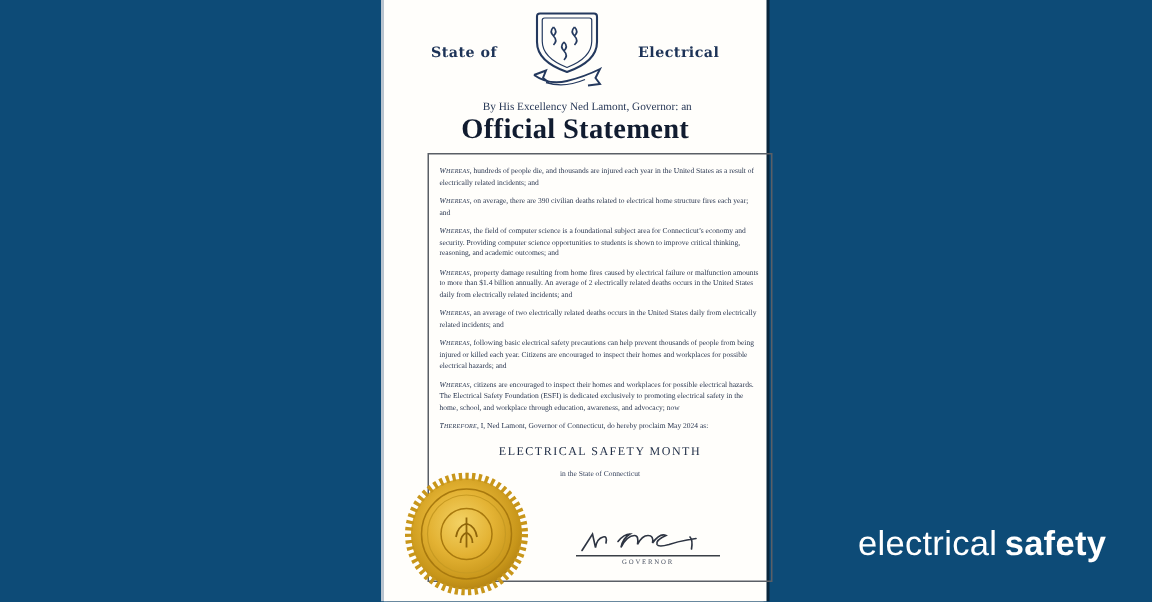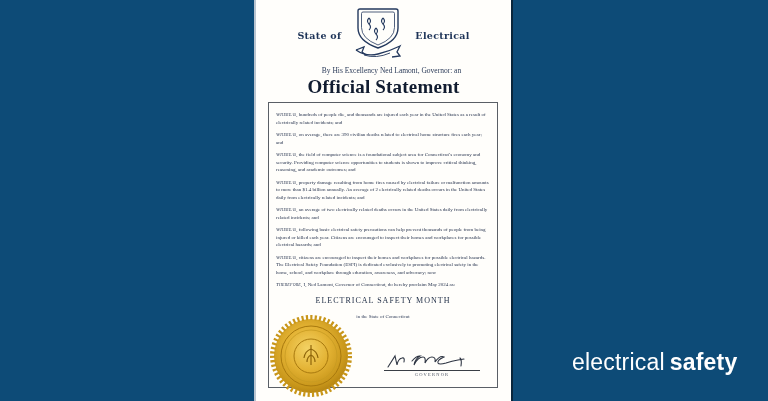--- a/index.html
+++ b/index.html
@@ -14,21 +14,21 @@
     position:absolute;
     left:256px;top:0;
     width:255px;height:401px;
     background:#fffefb;
     box-shadow:-2px 0 0 #b9c4cf, 2px 0 0 #09263c;
   }
   .crest-row{
     position:absolute;
     top:6px;left:0;right:0;
     display:flex;justify-content:center;align-items:center;
-    gap:11px;
+    gap:21px;
   }
   .crest-text{
     font-weight:bold;
     font-size:9.5px;
     color:#1d3357;
     letter-spacing:0.3px;
     font-family:"DejaVu Serif", serif;
   }
   .byline{
     position:absolute;
@@ -42,21 +42,21 @@
     position:absolute;
     top:76px;left:0;right:0;
     text-align:center;
     font-size:19px;
     font-weight:bold;
     color:#111c30;
     letter-spacing:0.2px;
   }
   .inner-box{
     position:absolute;
-    left:12px;top:102px;
+    left:29px;top:102px;
     width:230px;height:286px;
     border:1px solid #5a5f66;
     box-sizing:border-box;
     padding:8px 7px 0 7px;
   }
   .para{
     font-size:5px;
     line-height:1.5;
     color:#27344e;
     margin:0 0 5px 0;

